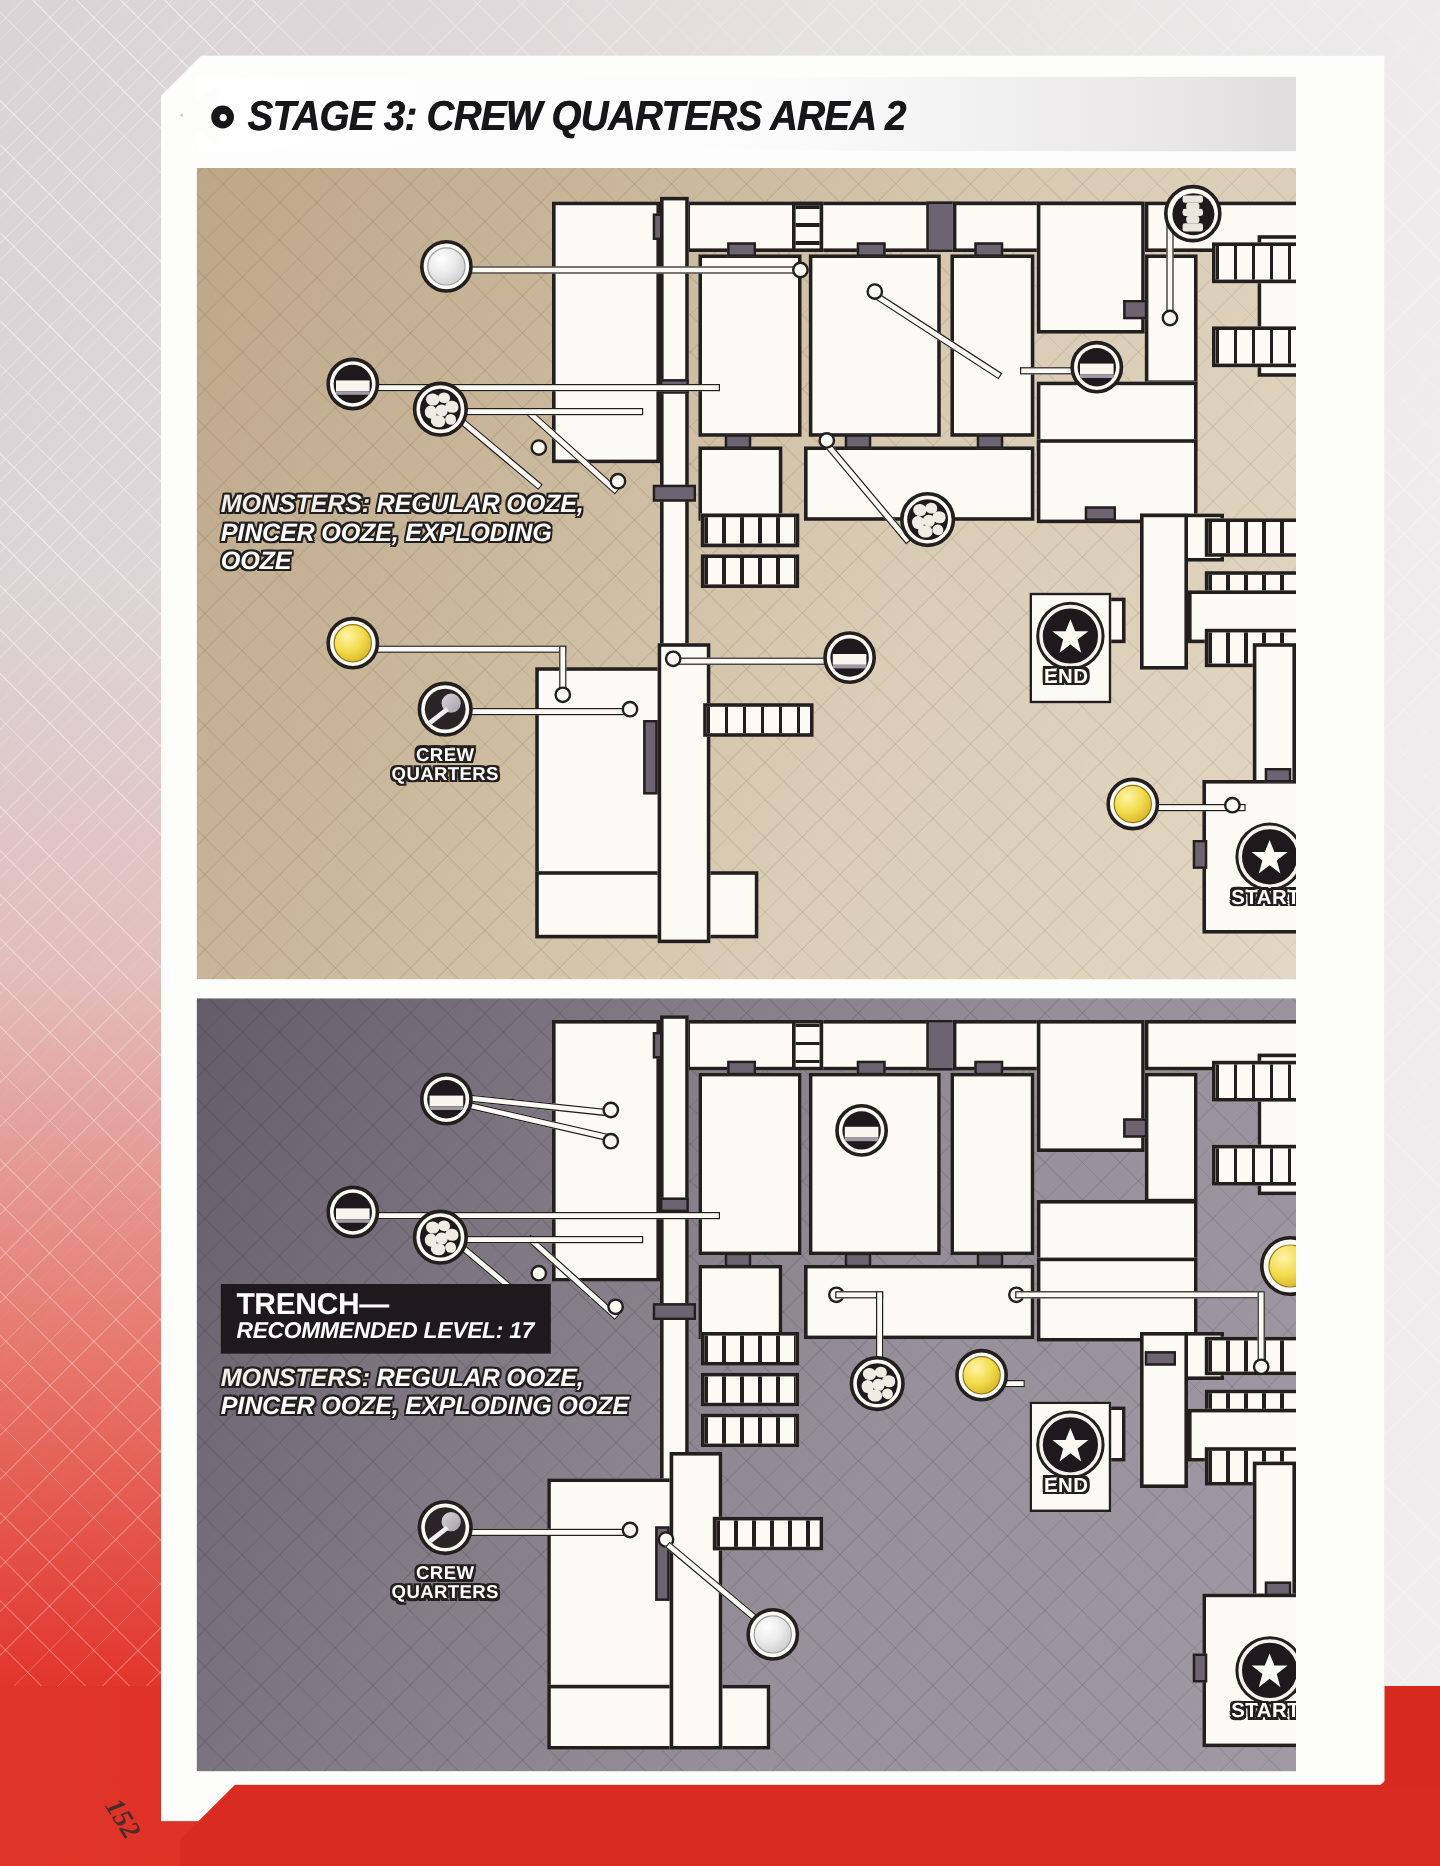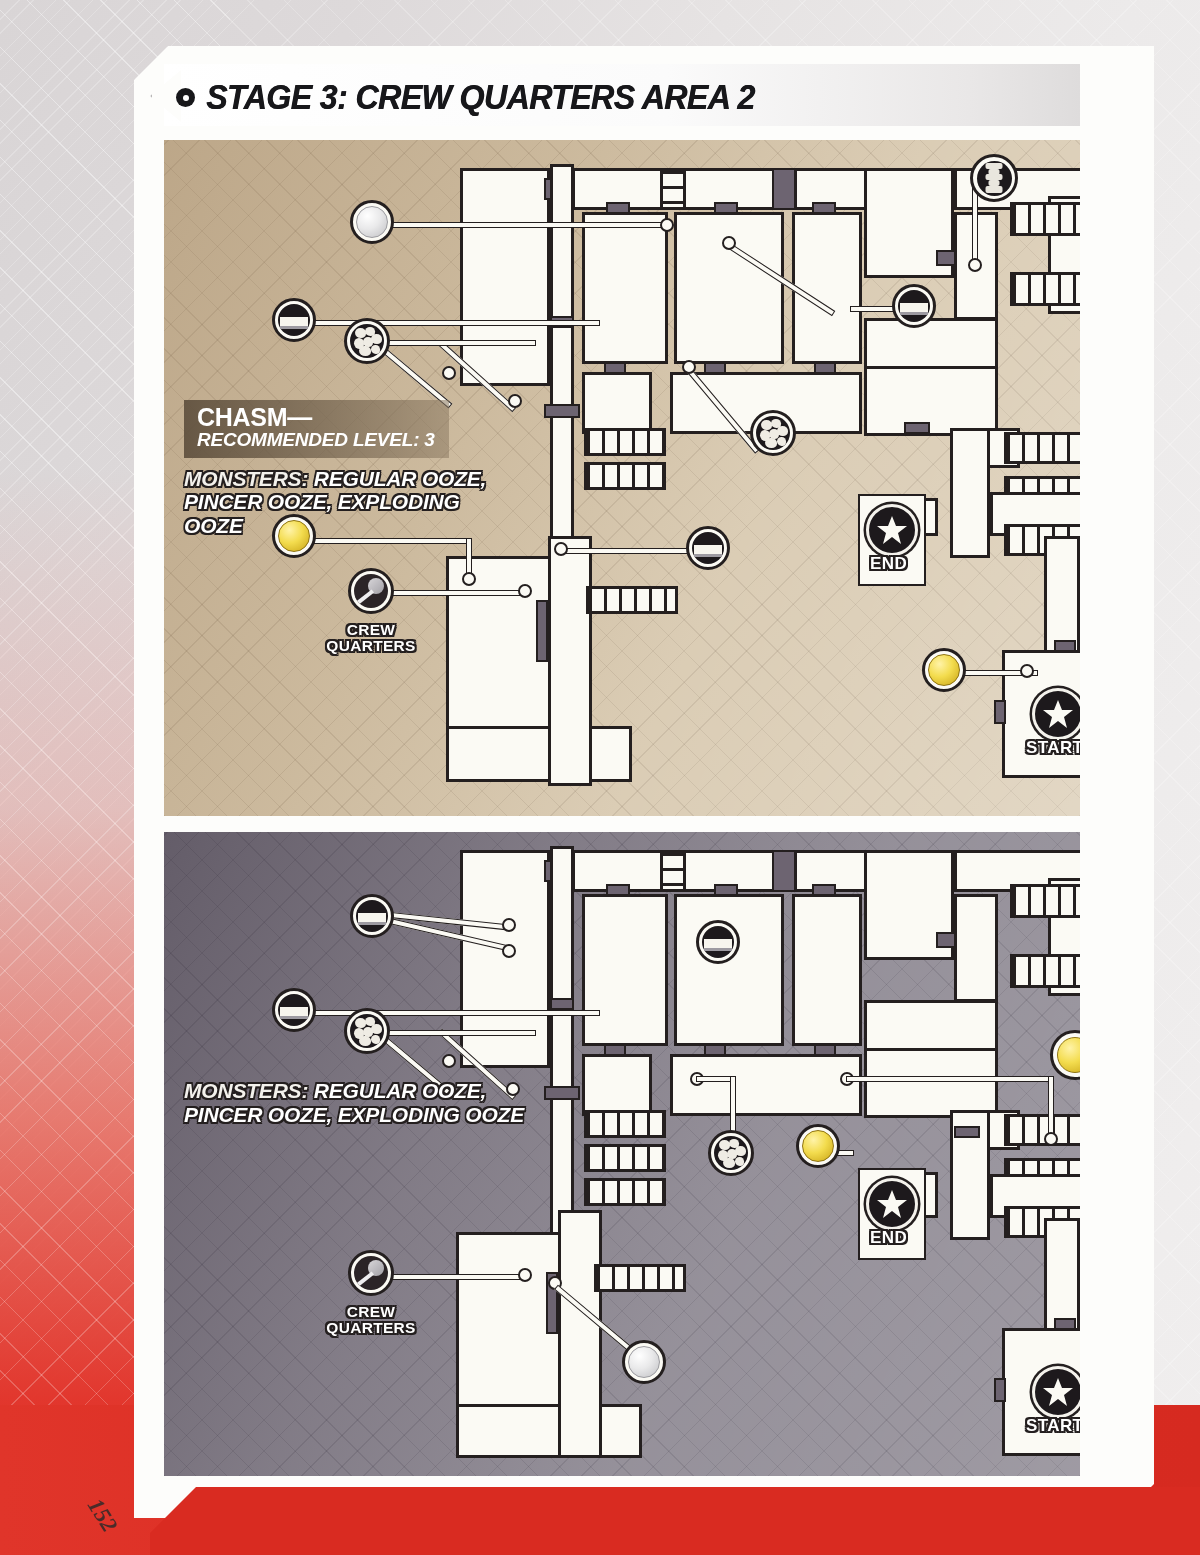--- a/index.html
+++ b/index.html
@@ -411,24 +411,20 @@
     <div class="disc"></div>
       <div class="bar"></div>
       <div class="bar2"></div>
   </div>
 
   <div class="orb gold" style="left:758px;top:508px;">
       <i></i>
     </div>
 
   <div class="info" id="info1" style="left:20px;top:260px;width:330px;">
-    <div class="info-hdr">
-      <div class="info-name">CHASM—</div>
-      <div class="info-lvl">RECOMMENDED LEVEL: 3</div>
-    </div>
     <div class="info-monsters">
       <span class="lead-word">MONSTERS:</span>
       <span>REGULAR OOZE,</span><br>
       <span>PINCER OOZE, EXPLODING OOZE</span>
     </div>
   </div>
 </div>
 
 <div class="map" id="map2">
   <div class="map-tex"></div>
@@ -593,19 +589,23 @@
   <div class="cq-label" style="left:142px;top:472px;">
     <div>CREW</div>
     <div>QUARTERS</div>
   </div>
 
   <div class="orb silver" style="left:458px;top:508px;">
       <i></i>
     </div>
 
   <div class="info" id="info2" style="left:20px;top:238px;width:340px;">
+    <div class="info-hdr">
+      <div class="info-name">TRENCH—</div>
+      <div class="info-lvl">RECOMMENDED LEVEL: 17</div>
+    </div>
     <div class="info-monsters">
       <span class="lead-word">MONSTERS:</span>
       <span>REGULAR OOZE,</span><br>
       <span>PINCER OOZE, EXPLODING OOZE</span>
     </div>
   </div>
 </div>
 
 </body></html>

